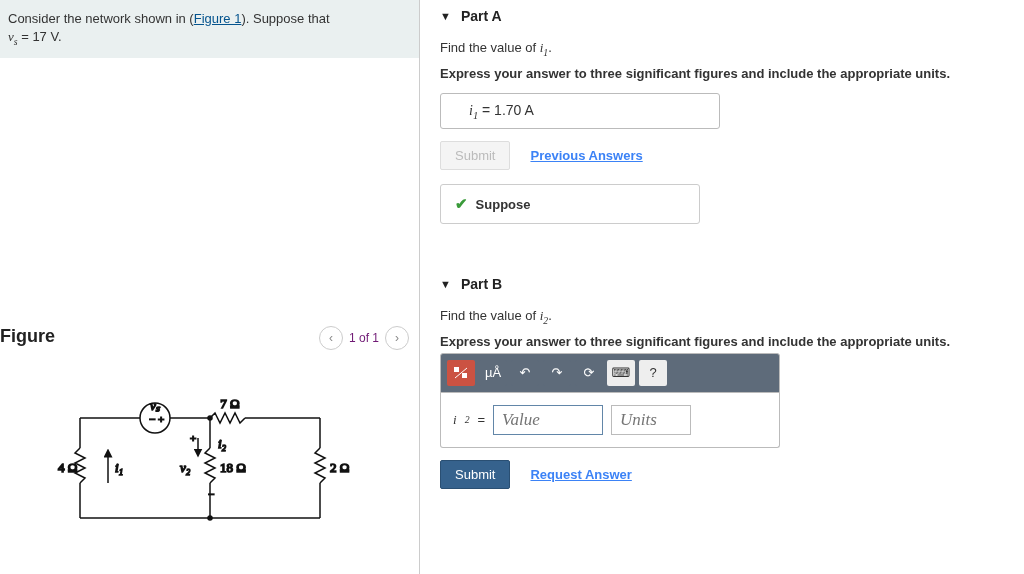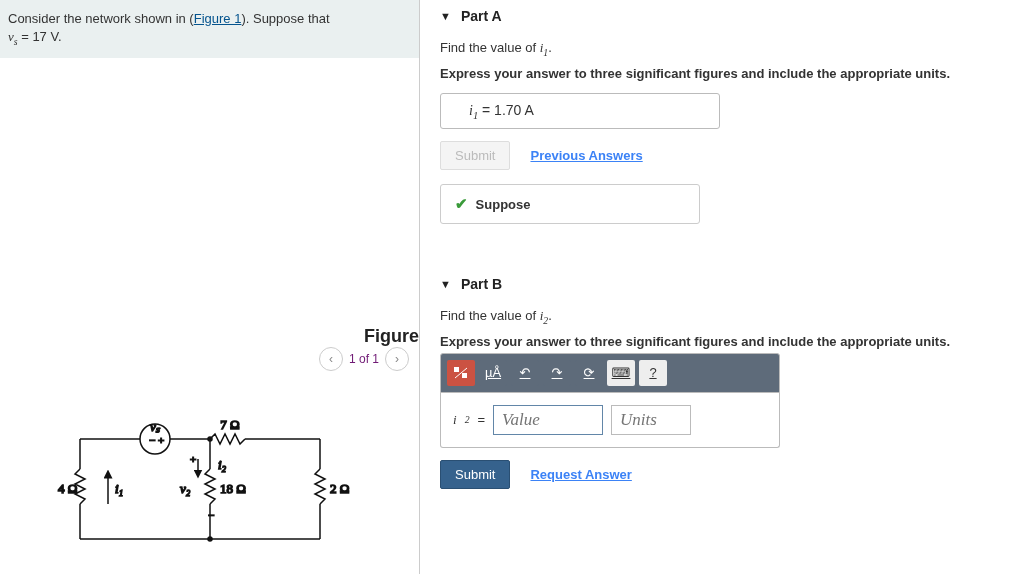--- a/index.html
+++ b/index.html
@@ -3,39 +3,39 @@
 <meta charset="utf-8">
 <style>
 * { box-sizing: border-box; margin: 0; padding: 0; }
 body { font-family: Arial, Helvetica, sans-serif; font-size: 13px; color: #333; background: #fff; width: 1024px; height: 574px; overflow: hidden; }
 .container { display: flex; height: 100%; }
 .left-col { width: 420px; border-right: 1px solid #ccc; }
 .right-col { flex: 1; padding: 0 20px 20px 20px; overflow-y: auto; }
 .prompt-box { background: #eaf0f0; padding: 10px 8px; font-size: 13px; line-height: 1.4; }
 .prompt-box a { color: #05548e; text-decoration: underline; }
 .figure-area { padding: 0; }
-.figure-header { display: flex; align-items: flex-end; justify-content: space-between; padding: 8px 0; margin-top: 260px; flex-direction: column; }
+.figure-header { display: flex; align-items: flex-start; justify-content: space-between; padding: 8px 0; margin-top: 260px; }
 .figure-title { font-size: 18px; font-weight: bold; color: #222; }
 .pager { display: flex; align-items: center; gap: 6px; margin-right: 10px; }
 .pager-btn { width: 24px; height: 24px; border: 1px solid #ccc; border-radius: 50%; background: #fff; display: flex; align-items: center; justify-content: center; font-size: 12px; color: #888; cursor: pointer; }
 .pager-txt { font-size: 12px; color: #701a75; }
 .circuit { margin: 40px 0 0 40px; }
 .part-header { display: flex; align-items: center; gap: 10px; padding: 8px 0; font-weight: bold; font-size: 14px; color: #222; }
 .caret { font-size: 11px; }
 .instr { font-size: 13px; margin: 8px 0 4px 0; }
 .bold { font-weight: bold; }
 .answer-box { border: 1px solid #bbb; border-radius: 3px; padding: 8px 28px; margin: 12px 0; font-size: 14px; width: 280px; background: #fff; }
 .submit-row { display: flex; align-items: center; gap: 20px; margin: 8px 0; }
 .submit-btn-dis { background: #f4f4f4; border: 1px solid #ddd; color: #bbb; padding: 6px 14px; font-size: 13px; border-radius: 2px; }
 .submit-btn { background: #36628d; border: 1px solid #2a4f73; color: #fff; padding: 6px 14px; font-size: 13px; border-radius: 2px; cursor: pointer; }
 .link { color: #3b82f6; text-decoration: underline; font-size: 13px; cursor: pointer; font-weight: bold; }
 .correct-box { border: 1px solid #ccc; border-radius: 3px; padding: 10px 14px; margin: 14px 0; display: flex; align-items: center; gap: 8px; width: 260px; }
 .check { color: #3a9b3a; font-weight: bold; font-size: 15px; }
 .toolbar { background: #5e6b7a; border: 1px solid #bbb; border-radius: 3px 3px 0 0; padding: 6px; display: flex; align-items: center; gap: 4px; width: 340px; }
-.tool-btn { width: 28px; height: 26px; background: #5e6b7a; color: #fff; border: none; display: flex; align-items: center; justify-content: center; font-size: 13px; cursor: pointer; border-radius: 2px; text-decoration: underline; }
+.tool-btn { width: 28px; height: 26px; background: #5e6b7a; color: #fff; border: none; display: flex; align-items: center; justify-content: center; font-size: 13px; cursor: pointer; border-radius: 2px; }
 .tool-btn.frac { background: #cb5242; }
 .tool-btn.light { background: #eee; color: #333; }
 .input-row { border: 1px solid #bbb; border-top: none; border-radius: 0 0 3px 3px; padding: 12px; width: 340px; display: flex; align-items: center; gap: 8px; background: #fff; }
 .val-field { border: 1px solid #6286a8; padding: 4px 8px; font-size: 17px; font-style: italic; color: #888; width: 110px; font-family: 'Times New Roman', serif; }
 .unit-field { border: 1px solid #bbb; padding: 4px 8px; font-size: 17px; font-style: italic; color: #c2410c; width: 80px; font-family: 'Times New Roman', serif; }
 .mathit { font-style: italic; font-family: 'Times New Roman', serif; }
 .sub { font-size: 0.75em; vertical-align: sub; }
 .part-b-sep { height: 30px; }
 svg text { font-family: 'Times New Roman', serif; }
 </style>

